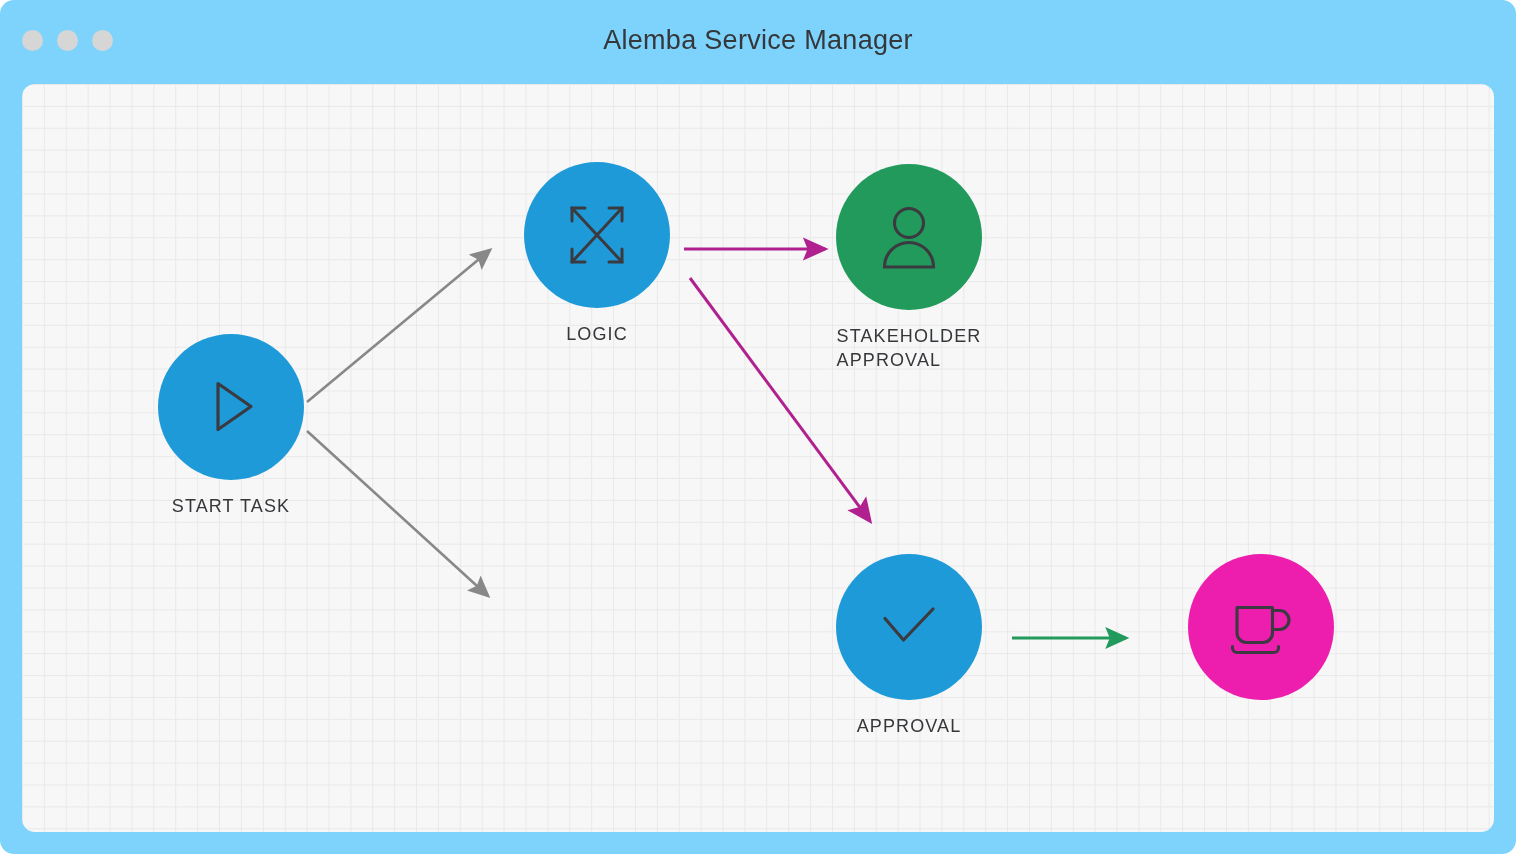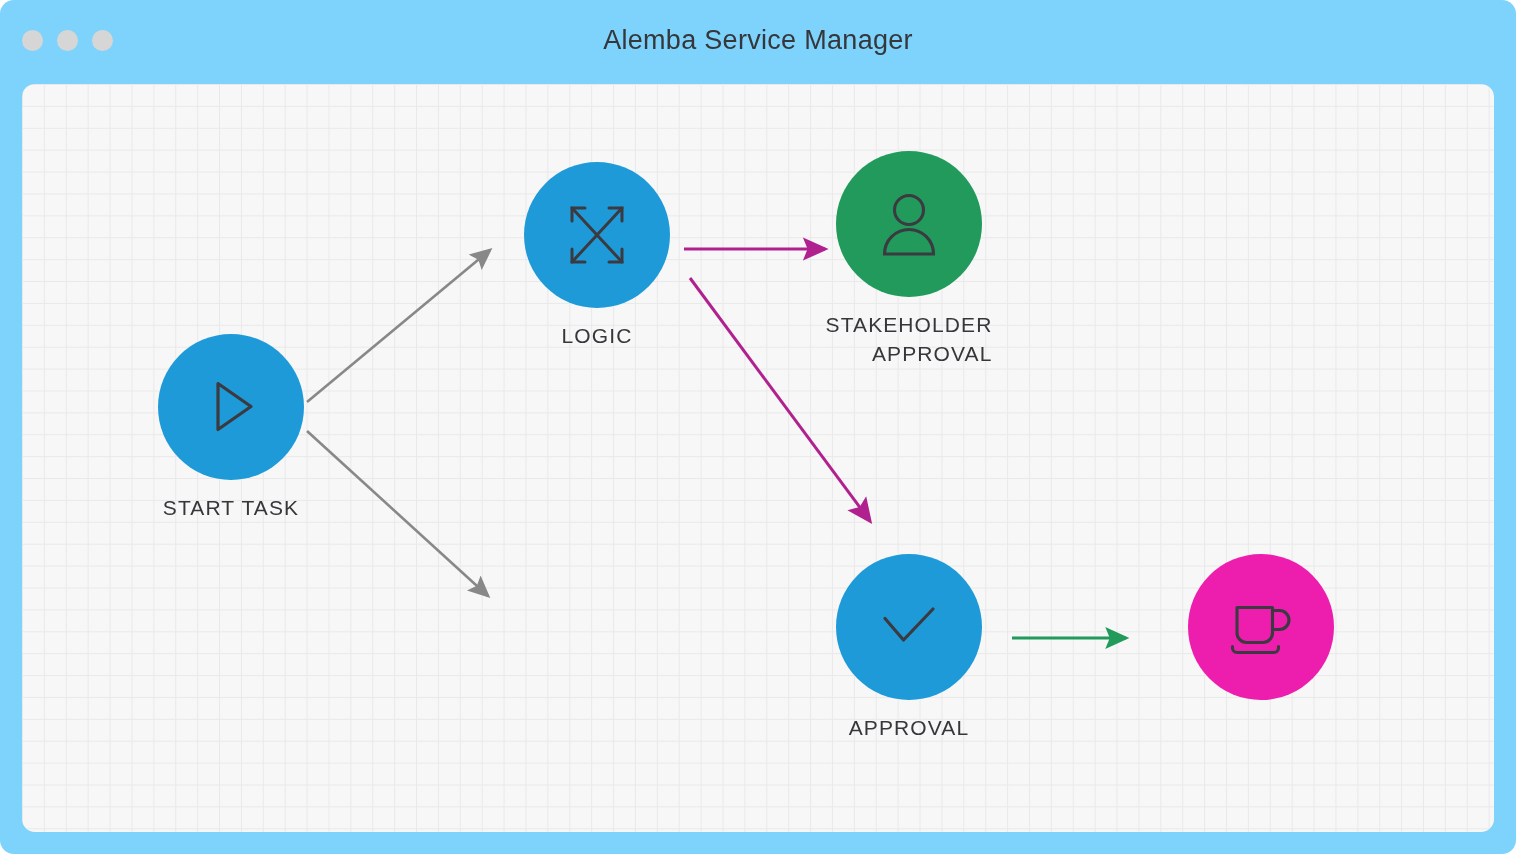--- a/index.html
+++ b/index.html
@@ -88,24 +88,24 @@
     align-items: center;
   }
   .bubble {
     border-radius: 50%;
     display: flex;
     align-items: center;
     justify-content: center;
   }
   .node-label {
     margin-top: 14px;
-    font-size: 21px;
+    font-size: 18px;
     letter-spacing: 1.1px;
     color: #35373a;
-    text-align: right;
+    text-align: left;
     line-height: 1.36;
     white-space: pre-line;
   }
   .icon-svg { display: block; }
 </style>
 </head>
 <body>
 
 <div class="window">
 
@@ -162,21 +162,21 @@
             <path d="M14 53 L14 66 L27 66"></path>
             <path d="M64 53 L64 66 L51 66"></path>
             <line x1="14" y1="12" x2="64" y2="66"></line>
             <line x1="64" y1="12" x2="14" y2="66"></line>
           </g>
         </svg>
       </div>
       <div class="node-label">LOGIC</div>
     </div>
 
-    <div class="node" id="node-stakeholder-approval" style="left: 814px; top: 67px; width: 146px;">
+    <div class="node" id="node-stakeholder-approval" style="left: 814px; top: 80px; width: 146px;">
       <div class="bubble" style="width: 146px; height: 146px; background: rgb(33, 154, 92);">
         <svg class="icon-svg" width="78" height="78" viewBox="0 0 78 78">
           <g fill="none" stroke="#3a3a40" stroke-width="3.1" stroke-linecap="round">
             <circle cx="39" cy="25" r="14.5"></circle>
             <path d="M14.5 69 A24.5 24.5 0 0 1 63.5 69 Z"></path>
           </g>
         </svg>
       </div>
       <div class="node-label">STAKEHOLDER
 APPROVAL</div>

